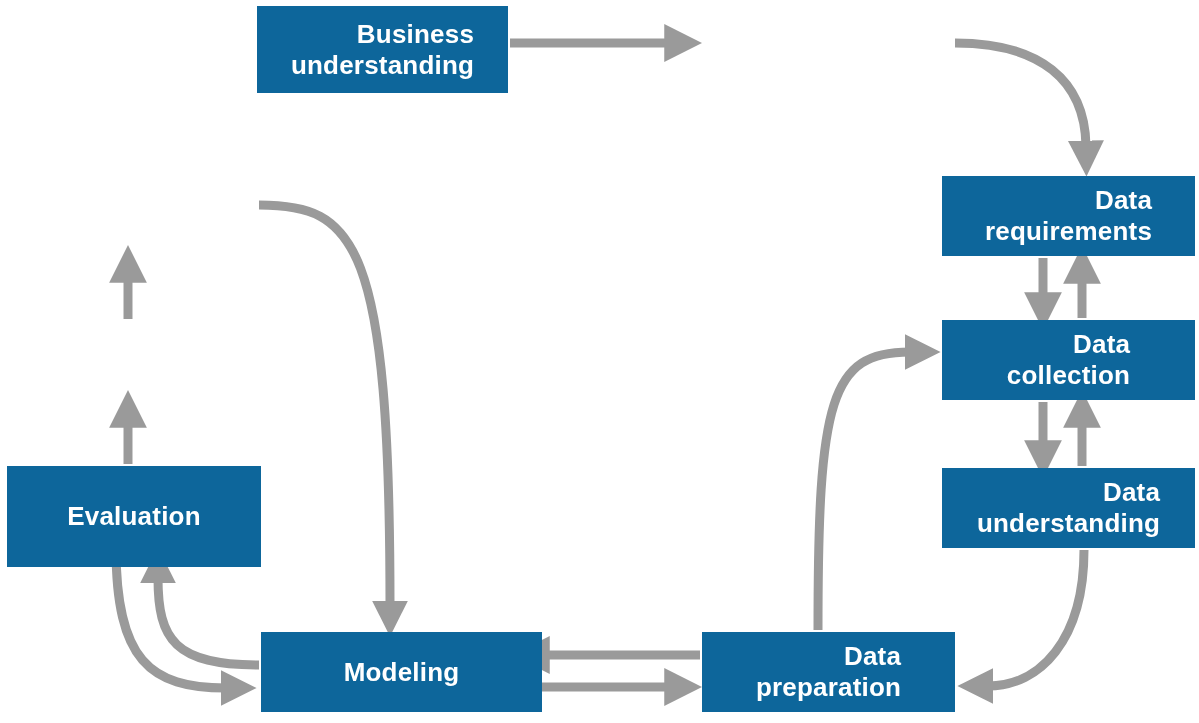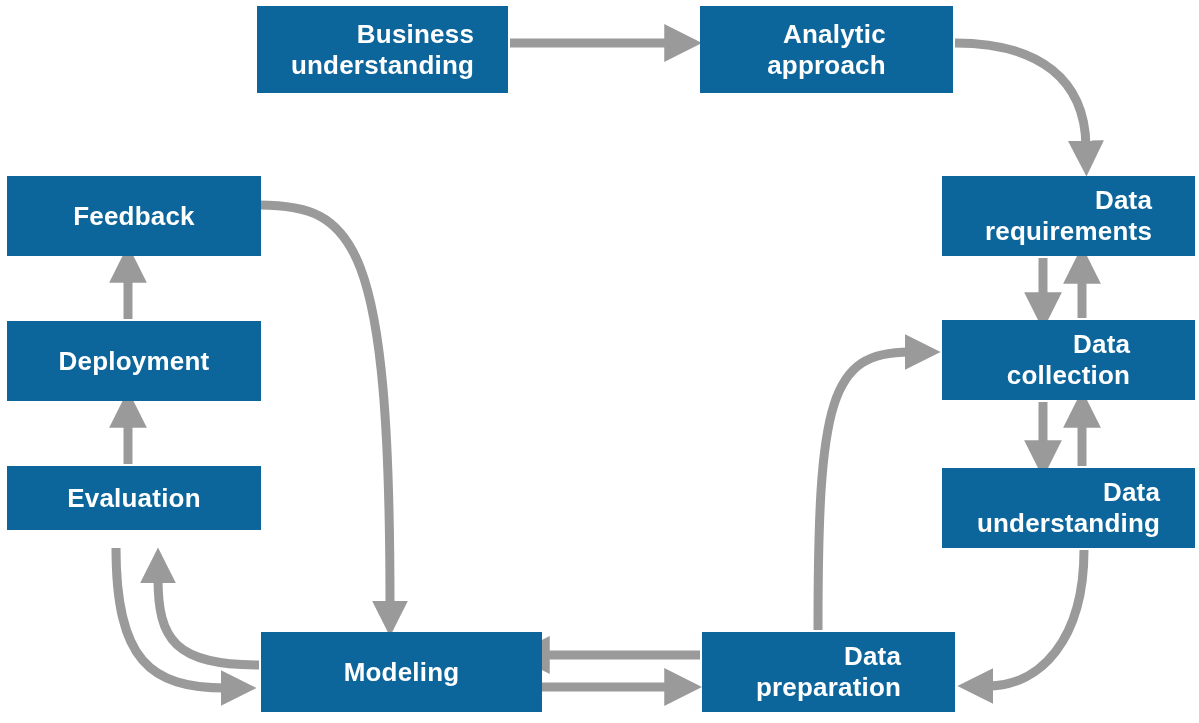--- a/index.html
+++ b/index.html
@@ -122,24 +122,20 @@
     <g>
       <path d="M 259 205 C 355 205 390 240 390 606" fill="none" stroke="#9a9a9a" stroke-width="9" marker-end="url(#ah-curve)"></path>
     </g>
   </svg>
 
   <div class="node-box" style="left:257px; top:6px; width:251px; height:87px;">
     <span class="node-label">Business
 understanding</span>
   </div>
 
-  <div class="node-box" style="left:700px; top:6px; width:253px; height:87px;">
-    <span class="node-label">Analytic
-approach</span>
-  </div>
 
   <div class="node-box" style="left:942px; top:176px; width:253px; height:80px;">
     <span class="node-label">Data
 requirements</span>
   </div>
 
   <div class="node-box" style="left:942px; top:320px; width:253px; height:80px;">
     <span class="node-label">Data
 collection</span>
   </div>
@@ -151,25 +147,19 @@
 
   <div class="node-box" style="left:702px; top:632px; width:253px; height:80px;">
     <span class="node-label">Data
 preparation</span>
   </div>
 
   <div class="node-box" style="left:261px; top:632px; width:281px; height:80px;">
     <span class="node-label">Modeling</span>
   </div>
 
-  <div class="node-box" style="left:7px; top:466px; width:254px; height:64px;">
+  <div class="node-box" style="left:7px; top:466px; width:254px; height:101px;">
     <span class="node-label">Evaluation</span>
   </div>
 
-  <div class="node-box" style="left:7px; top:321px; width:254px; height:80px;">
-    <span class="node-label">Deployment</span>
-  </div>
 
-  <div class="node-box" style="left:7px; top:176px; width:254px; height:80px;">
-    <span class="node-label">Feedback</span>
-  </div>
 
 </div>
 
 </body></html>

